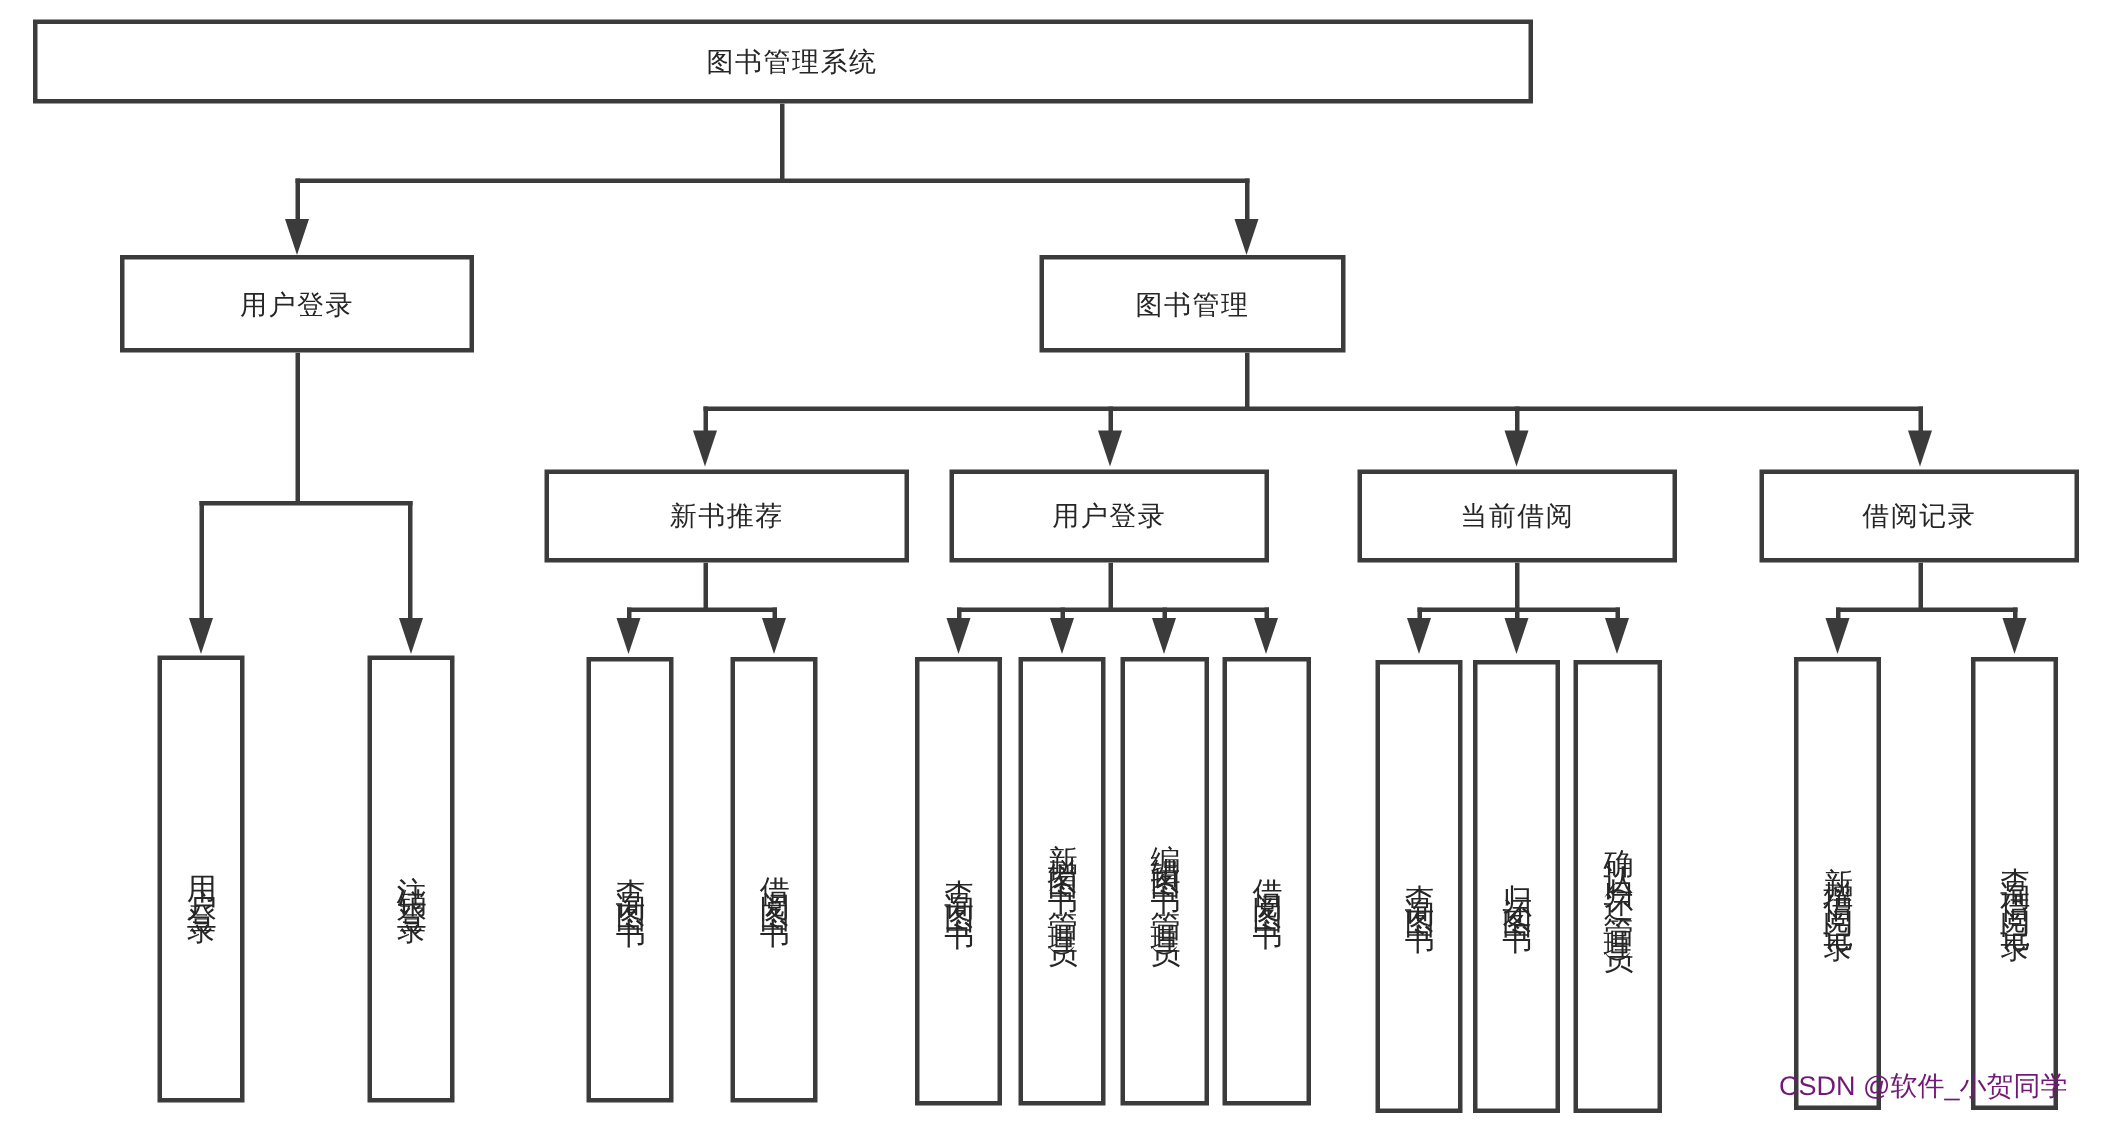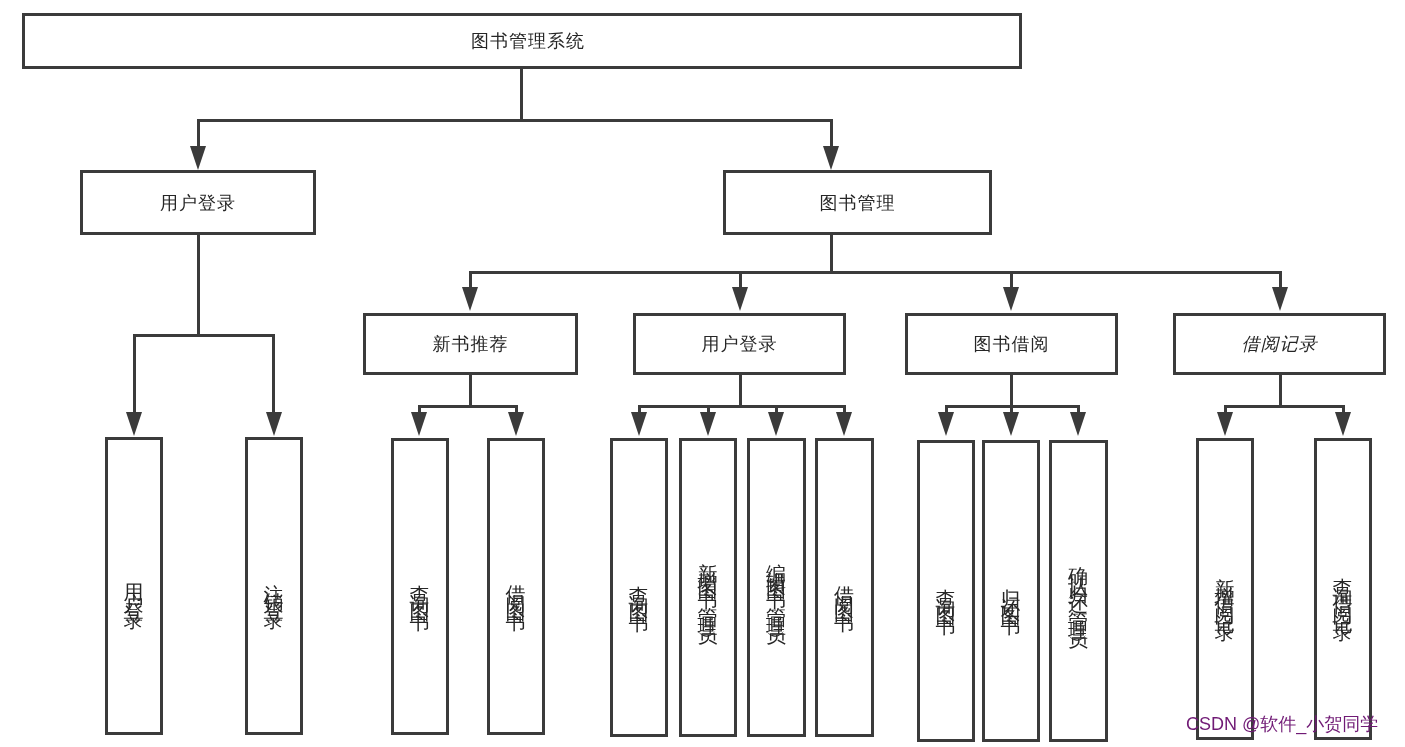--- a/index.html
+++ b/index.html
@@ -45,25 +45,25 @@
   .ar {
     position: absolute;
     width: 0; height: 0;
     border-left: 8px solid transparent;
     border-right: 8px solid transparent;
     border-top: 24px solid #3b3b3b;
   }
   
   #n-root   { left: 22px;  top: 13px;  width: 1000px; height: 56px; padding-left: 12px; }
   #n-login  { left: 80px;  top: 170px; width: 236px;  height: 65px; }
-  #n-mgmt   { left: 723px; top: 170px; width: 269px;  height: 65px; }
-  #n-newrec { left: 363px; top: 313px; width: 215px;  height: 62px; }
+  #n-mgmt   { left: 693px; top: 170px; width: 204px;  height: 65px; }
+  #n-newrec { left: 363px; top: 313px; width: 243px;  height: 62px; }
   #n-borrow { left: 633px; top: 313px; width: 213px;  height: 62px; }
   #n-curr   { left: 905px; top: 313px; width: 213px;  height: 62px; }
-  #n-record { left: 1173px;top: 313px; width: 213px;  height: 62px; font-style: italic; }
+  #n-record { left: 1173px;top: 313px; width: 213px;  height: 62px; }
 
   #lf-ulogin { left: 105px;  top: 437px; width: 58px; height: 298px; }
   #lf-logout { left: 245px;  top: 437px; width: 58px; height: 298px; }
   #lf-q1     { left: 391px;  top: 438px; width: 58px; height: 297px; }
   #lf-b1     { left: 487px;  top: 438px; width: 58px; height: 297px; }
   #lf-q2     { left: 610px;  top: 438px; width: 58px; height: 299px; }
   #lf-add    { left: 679px;  top: 438px; width: 58px; height: 299px; }
   #lf-edit   { left: 747px;  top: 438px; width: 59px; height: 299px; }
   #lf-b2     { left: 815px;  top: 438px; width: 59px; height: 299px; }
   #lf-q3     { left: 917px;  top: 440px; width: 58px; height: 302px; }
@@ -157,21 +157,21 @@
     <span class="lbl">图书管理</span>
   </div>
 
   <div class="node nh" id="n-newrec">
     <span class="lbl">新书推荐</span>
   </div>
   <div class="node nh" id="n-borrow">
     <span class="lbl">用户登录</span>
   </div>
   <div class="node nh" id="n-curr">
-    <span class="lbl">图书借阅</span>
+    <span class="lbl">当前借阅</span>
   </div>
   <div class="node nh" id="n-record">
     <span class="lbl">借阅记录</span>
   </div>
 
   <div class="node nv" id="lf-ulogin">
     <span class="lbl">用户登录</span>
   </div>
   <div class="node nv" id="lf-logout">
     <span class="lbl">注销登录</span>

